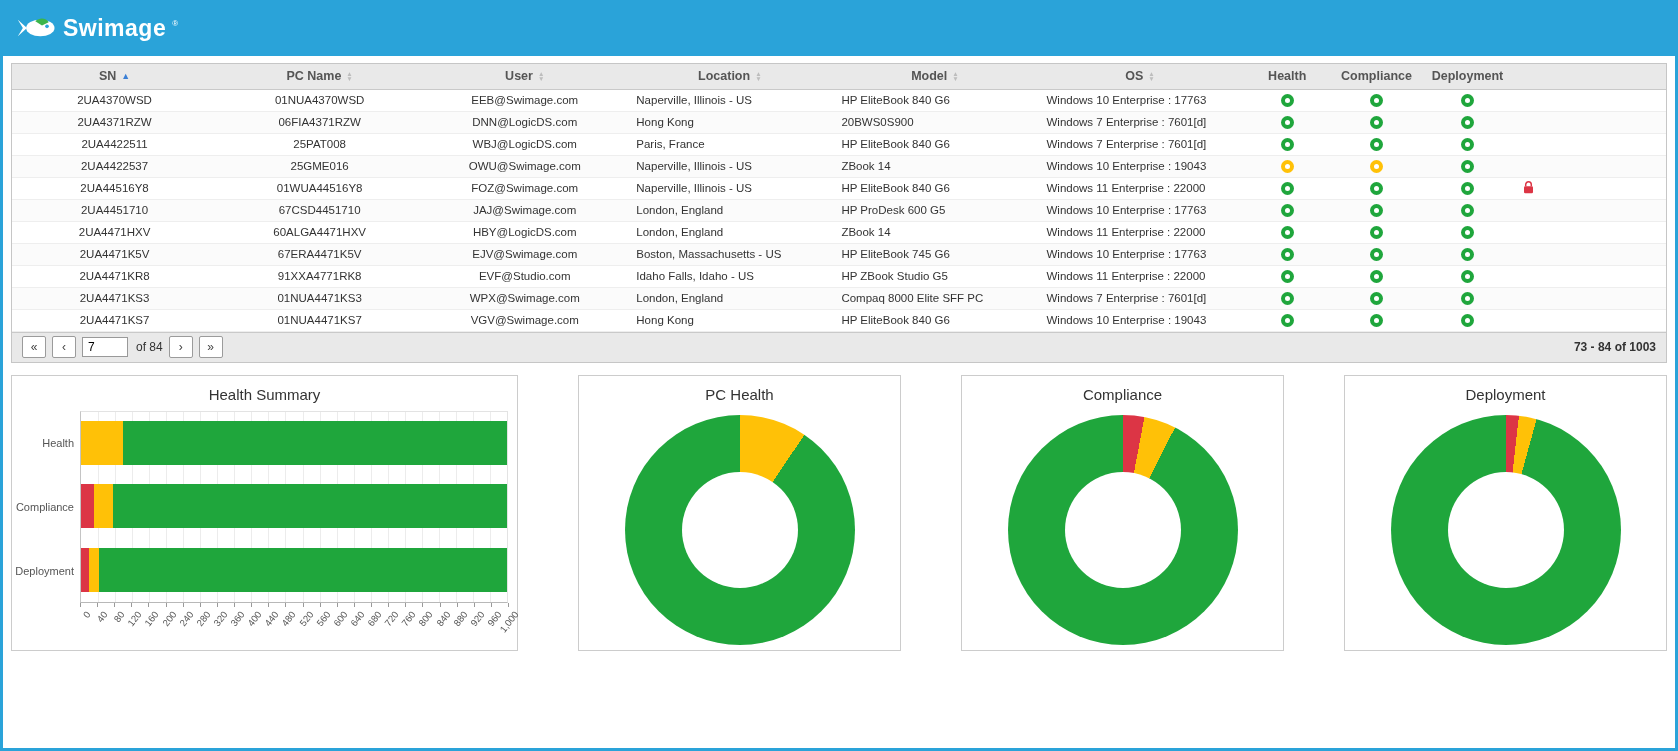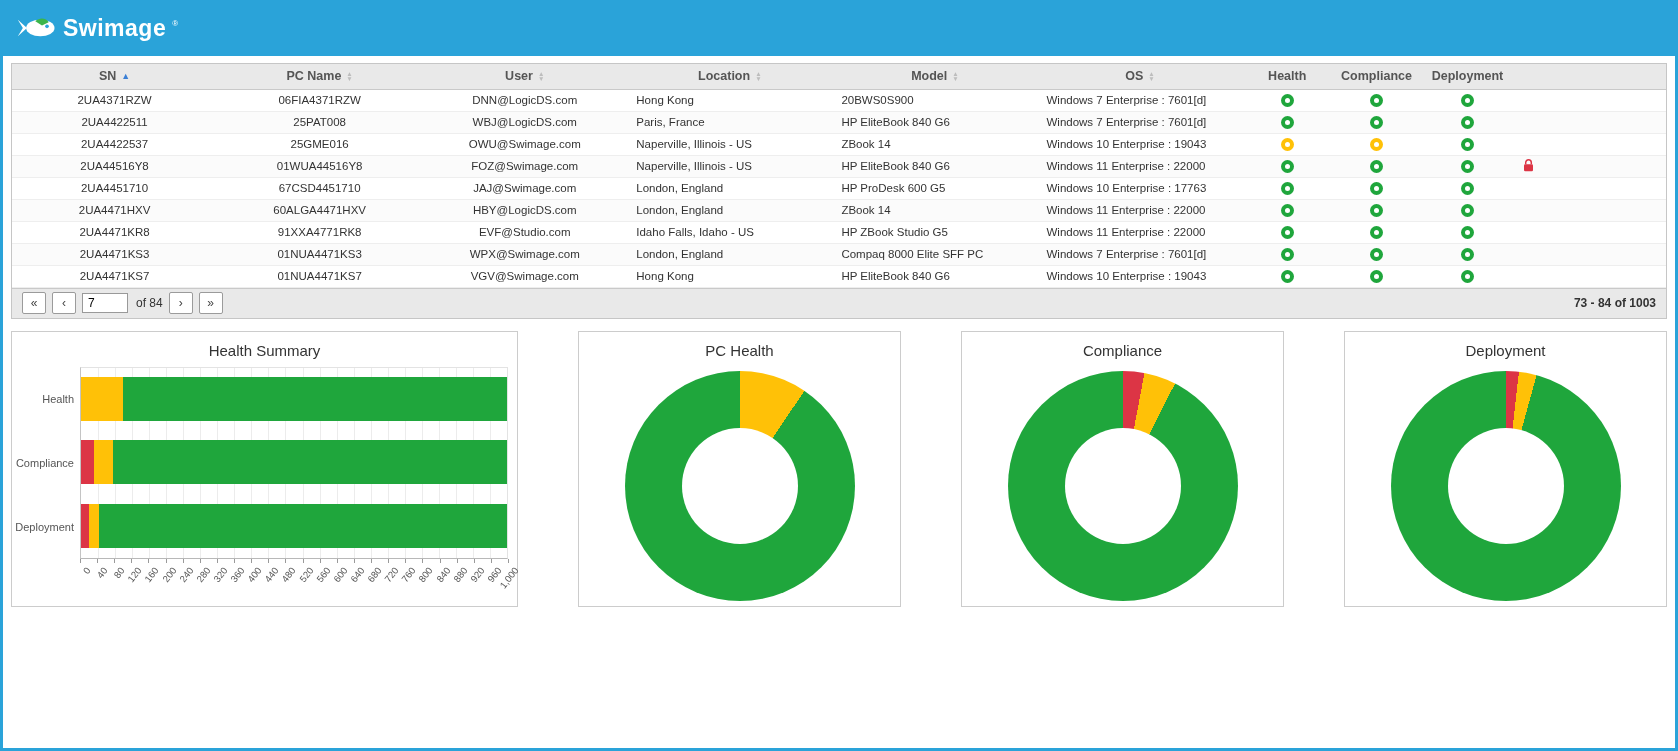--- a/index.html
+++ b/index.html
@@ -160,20 +160,32 @@
           <th class="center">
             <div class="th-inner">
               <span>Deployment</span>
             </div>
           </th>
           <th></th>
         </tr>
     </thead>
     <tbody id="table-body">
         <tr>
+          <td class="center">2UA4370WSD</td>
+          <td class="center">01NUA4370WSD</td>
+          <td class="center">EEB@Swimage.com</td>
+          <td>Naperville, Illinois - US</td>
+          <td>HP EliteBook 840 G6</td>
+          <td>Windows 10 Enterprise : 17763</td>
+          <td class="center"><span class="status-dot" style="background: rgb(31, 166, 60);"></span></td>
+          <td class="center"><span class="status-dot" style="background: rgb(31, 166, 60);"></span></td>
+          <td class="center"><span class="status-dot" style="background: rgb(31, 166, 60);"></span></td>
+          <td></td>
+        </tr>
+        <tr>
           <td class="center">2UA4371RZW</td>
           <td class="center">06FIA4371RZW</td>
           <td class="center">DNN@LogicDS.com</td>
           <td>Hong Kong</td>
           <td>20BWS0S900</td>
           <td>Windows 7 Enterprise : 7601[d]</td>
           <td class="center"><span class="status-dot" style="background: rgb(31, 166, 60);"></span></td>
           <td class="center"><span class="status-dot" style="background: rgb(31, 166, 60);"></span></td>
           <td class="center"><span class="status-dot" style="background: rgb(31, 166, 60);"></span></td>
           <td></td>
@@ -229,20 +241,32 @@
           <td class="center"><span class="status-dot" style="background: rgb(31, 166, 60);"></span></td>
           <td></td>
         </tr>
         <tr>
           <td class="center">2UA4471HXV</td>
           <td class="center">60ALGA4471HXV</td>
           <td class="center">HBY@LogicDS.com</td>
           <td>London, England</td>
           <td>ZBook 14</td>
           <td>Windows 11 Enterprise : 22000</td>
+          <td class="center"><span class="status-dot" style="background: rgb(31, 166, 60);"></span></td>
+          <td class="center"><span class="status-dot" style="background: rgb(31, 166, 60);"></span></td>
+          <td class="center"><span class="status-dot" style="background: rgb(31, 166, 60);"></span></td>
+          <td></td>
+        </tr>
+        <tr>
+          <td class="center">2UA4471K5V</td>
+          <td class="center">67ERA4471K5V</td>
+          <td class="center">EJV@Swimage.com</td>
+          <td>Boston, Massachusetts - US</td>
+          <td>HP EliteBook 745 G6</td>
+          <td>Windows 10 Enterprise : 17763</td>
           <td class="center"><span class="status-dot" style="background: rgb(31, 166, 60);"></span></td>
           <td class="center"><span class="status-dot" style="background: rgb(31, 166, 60);"></span></td>
           <td class="center"><span class="status-dot" style="background: rgb(31, 166, 60);"></span></td>
           <td></td>
         </tr>
         <tr>
           <td class="center">2UA4471KR8</td>
           <td class="center">91XXA4771RK8</td>
           <td class="center">EVF@Studio.com</td>
           <td>Idaho Falls, Idaho - US</td>

